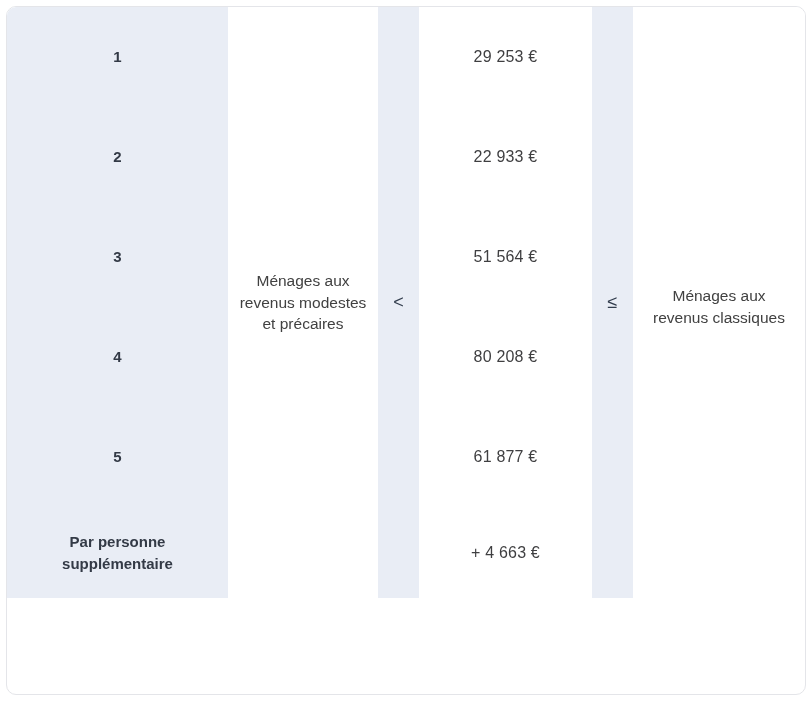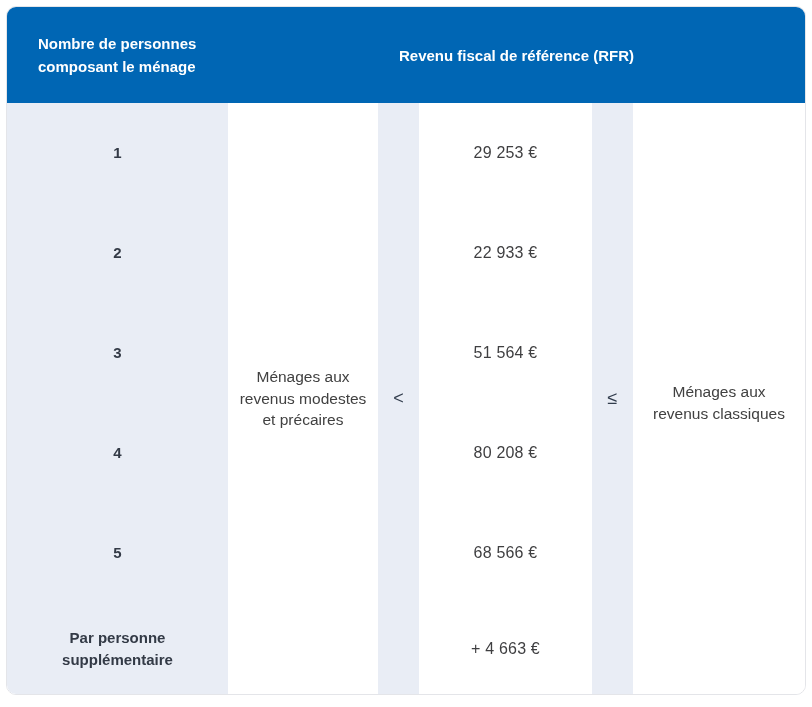--- a/index.html
+++ b/index.html
@@ -107,28 +107,20 @@
     font-size:16px;
     color:var(--value-color);
     letter-spacing:0.2px;
   }
 </style>
 </head>
 <body>
 
 <div class="table-card">
 
-  <div class="t-header">
-    <div class="h-left">
-      <span>Nombre de personnes composant le ménage</span>
-    </div>
-    <div class="h-right">
-      <span>Revenu fiscal de référence (RFR)</span>
-    </div>
-  </div>
 
   <div class="t-body">
 
     <div class="col-labels col-rows">
       <div class="cell">
         <span>1</span>
       </div>
       <div class="cell">
         <span>2</span>
       </div>
@@ -161,21 +153,21 @@
       <div class="cell">
         <span>22 933 €</span>
       </div>
       <div class="cell">
         <span>51 564 €</span>
       </div>
       <div class="cell">
         <span>80 208 €</span>
       </div>
       <div class="cell">
-        <span>68 566 €</span>
+        <span>61 877 €</span>
       </div>
       <div class="cell">
         <span>+ 4 663 €</span>
       </div>
     </div>
 
     <div class="col-operator">
       <span>≤</span>
     </div>
 

